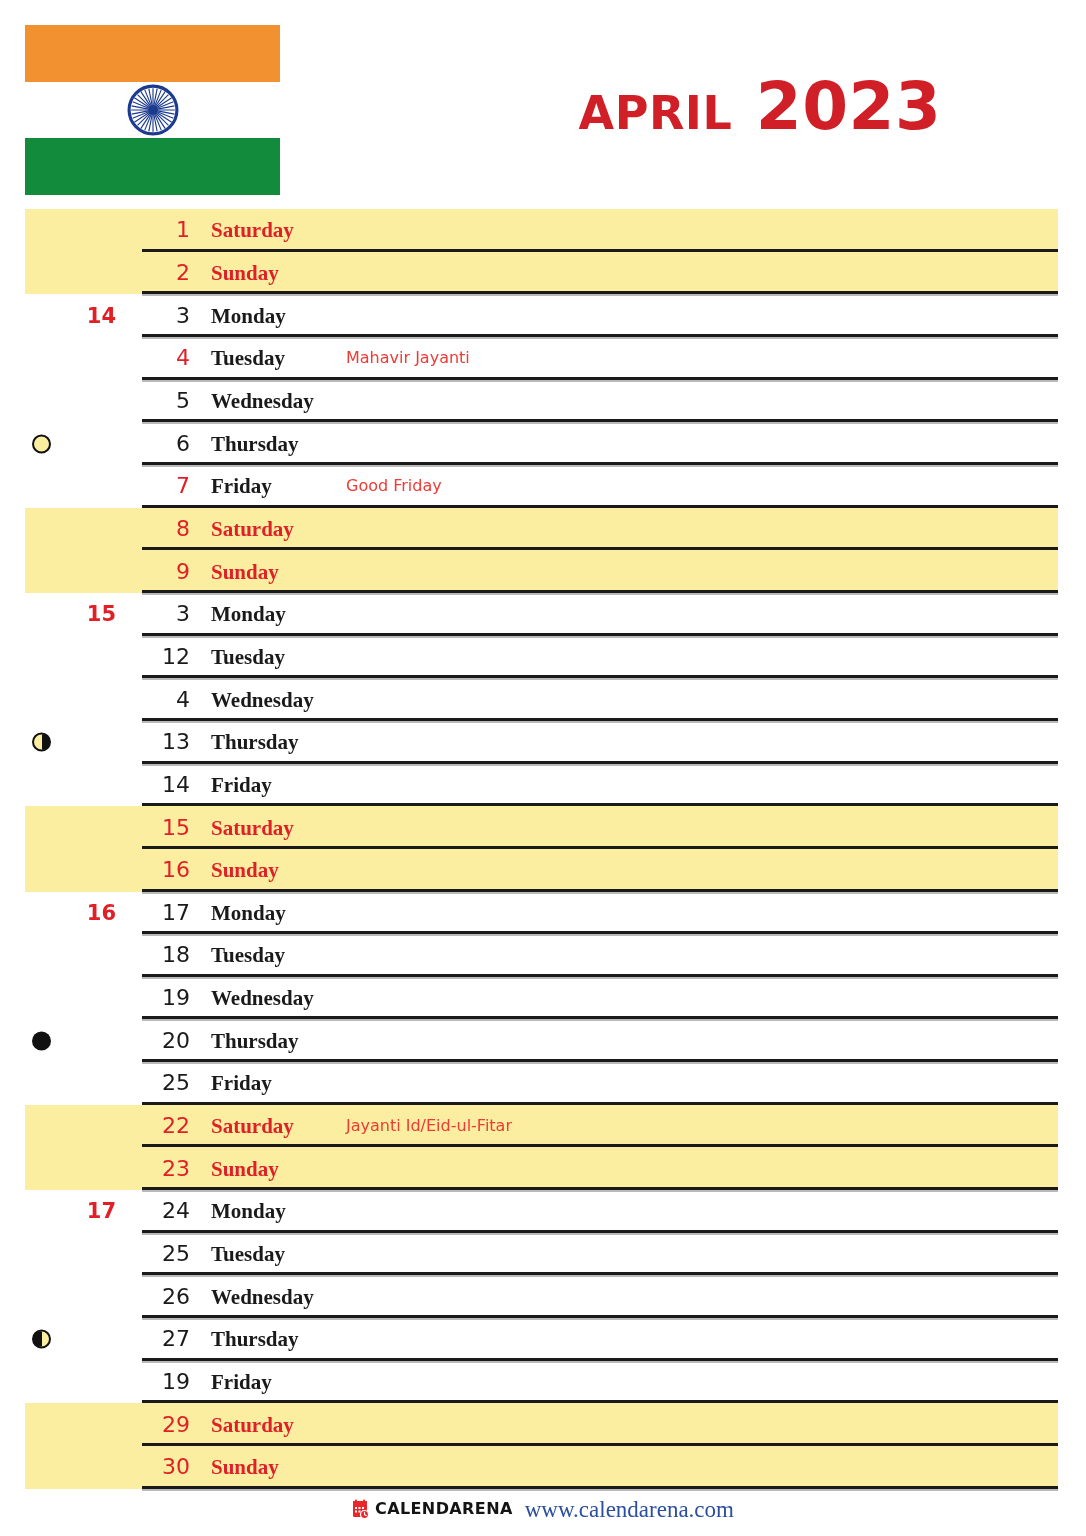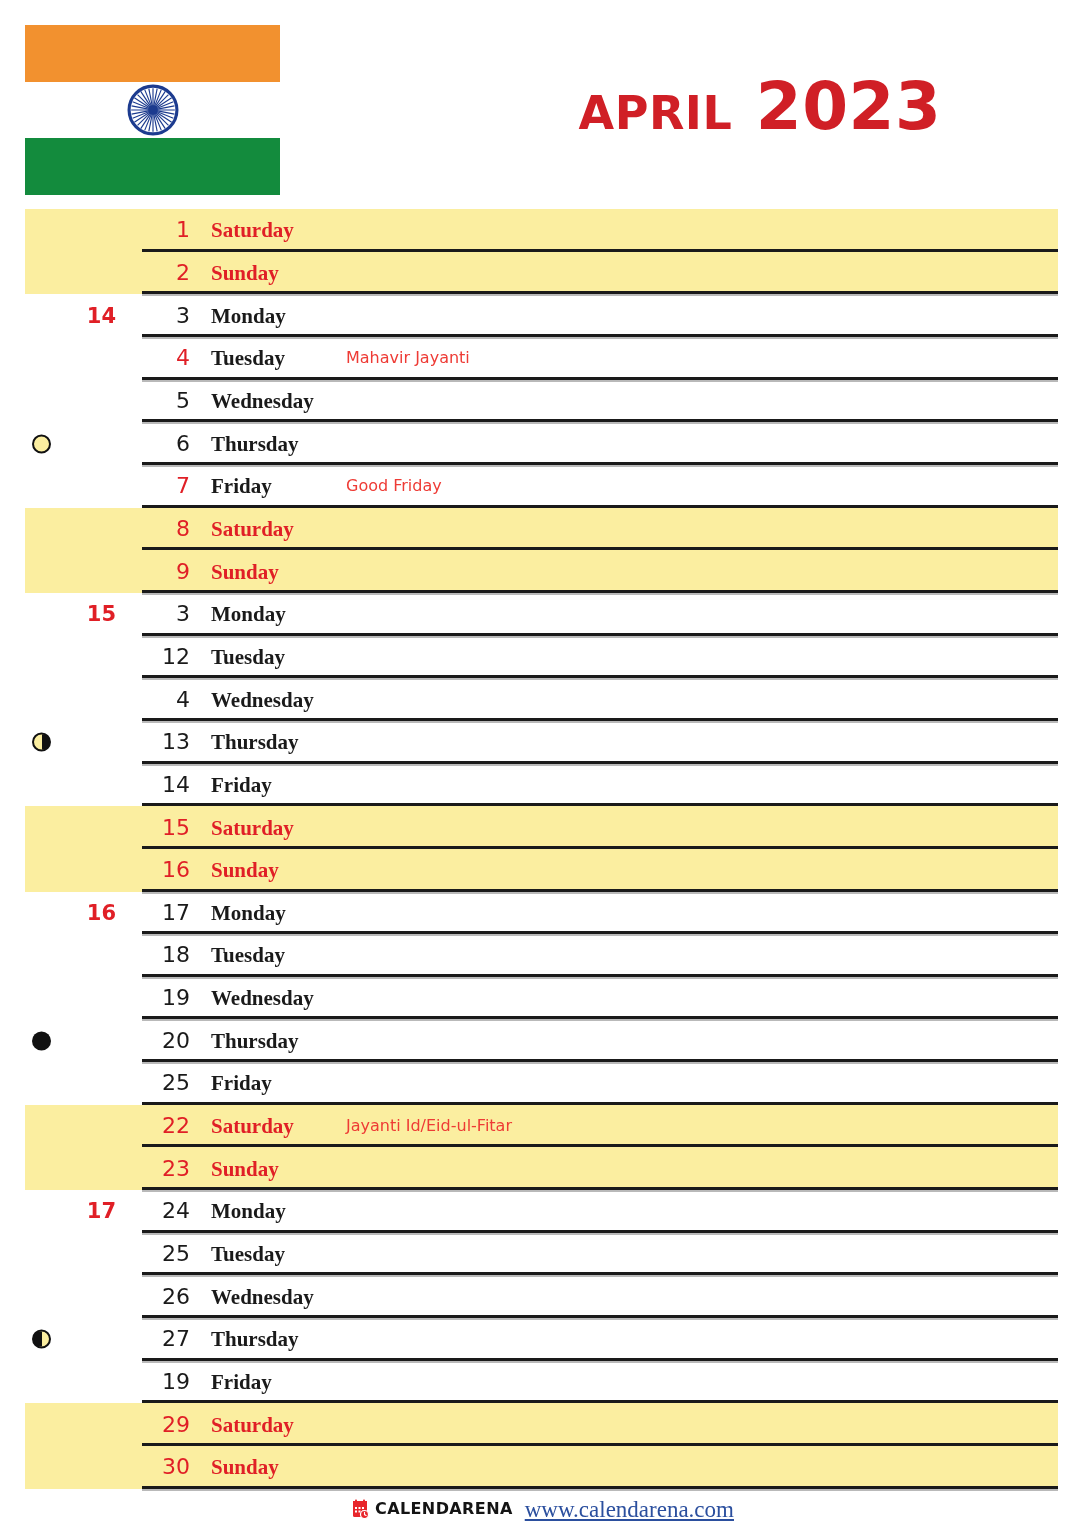--- a/index.html
+++ b/index.html
@@ -193,21 +193,20 @@
     font-weight: bold;
     font-size: 16px;
     letter-spacing: 0.4px;
     color: #141414;
     line-height: 1;
   }
   #site-url {
     font-family: "Liberation Serif", serif;
     font-size: 23px;
     color: #2b4f9e;
-    text-decoration: underline;
     line-height: 1;
     text-align: right;
   }
 </style>
 </head>
 <body>
 
 <div id="header">
 
   <div id="flag">

